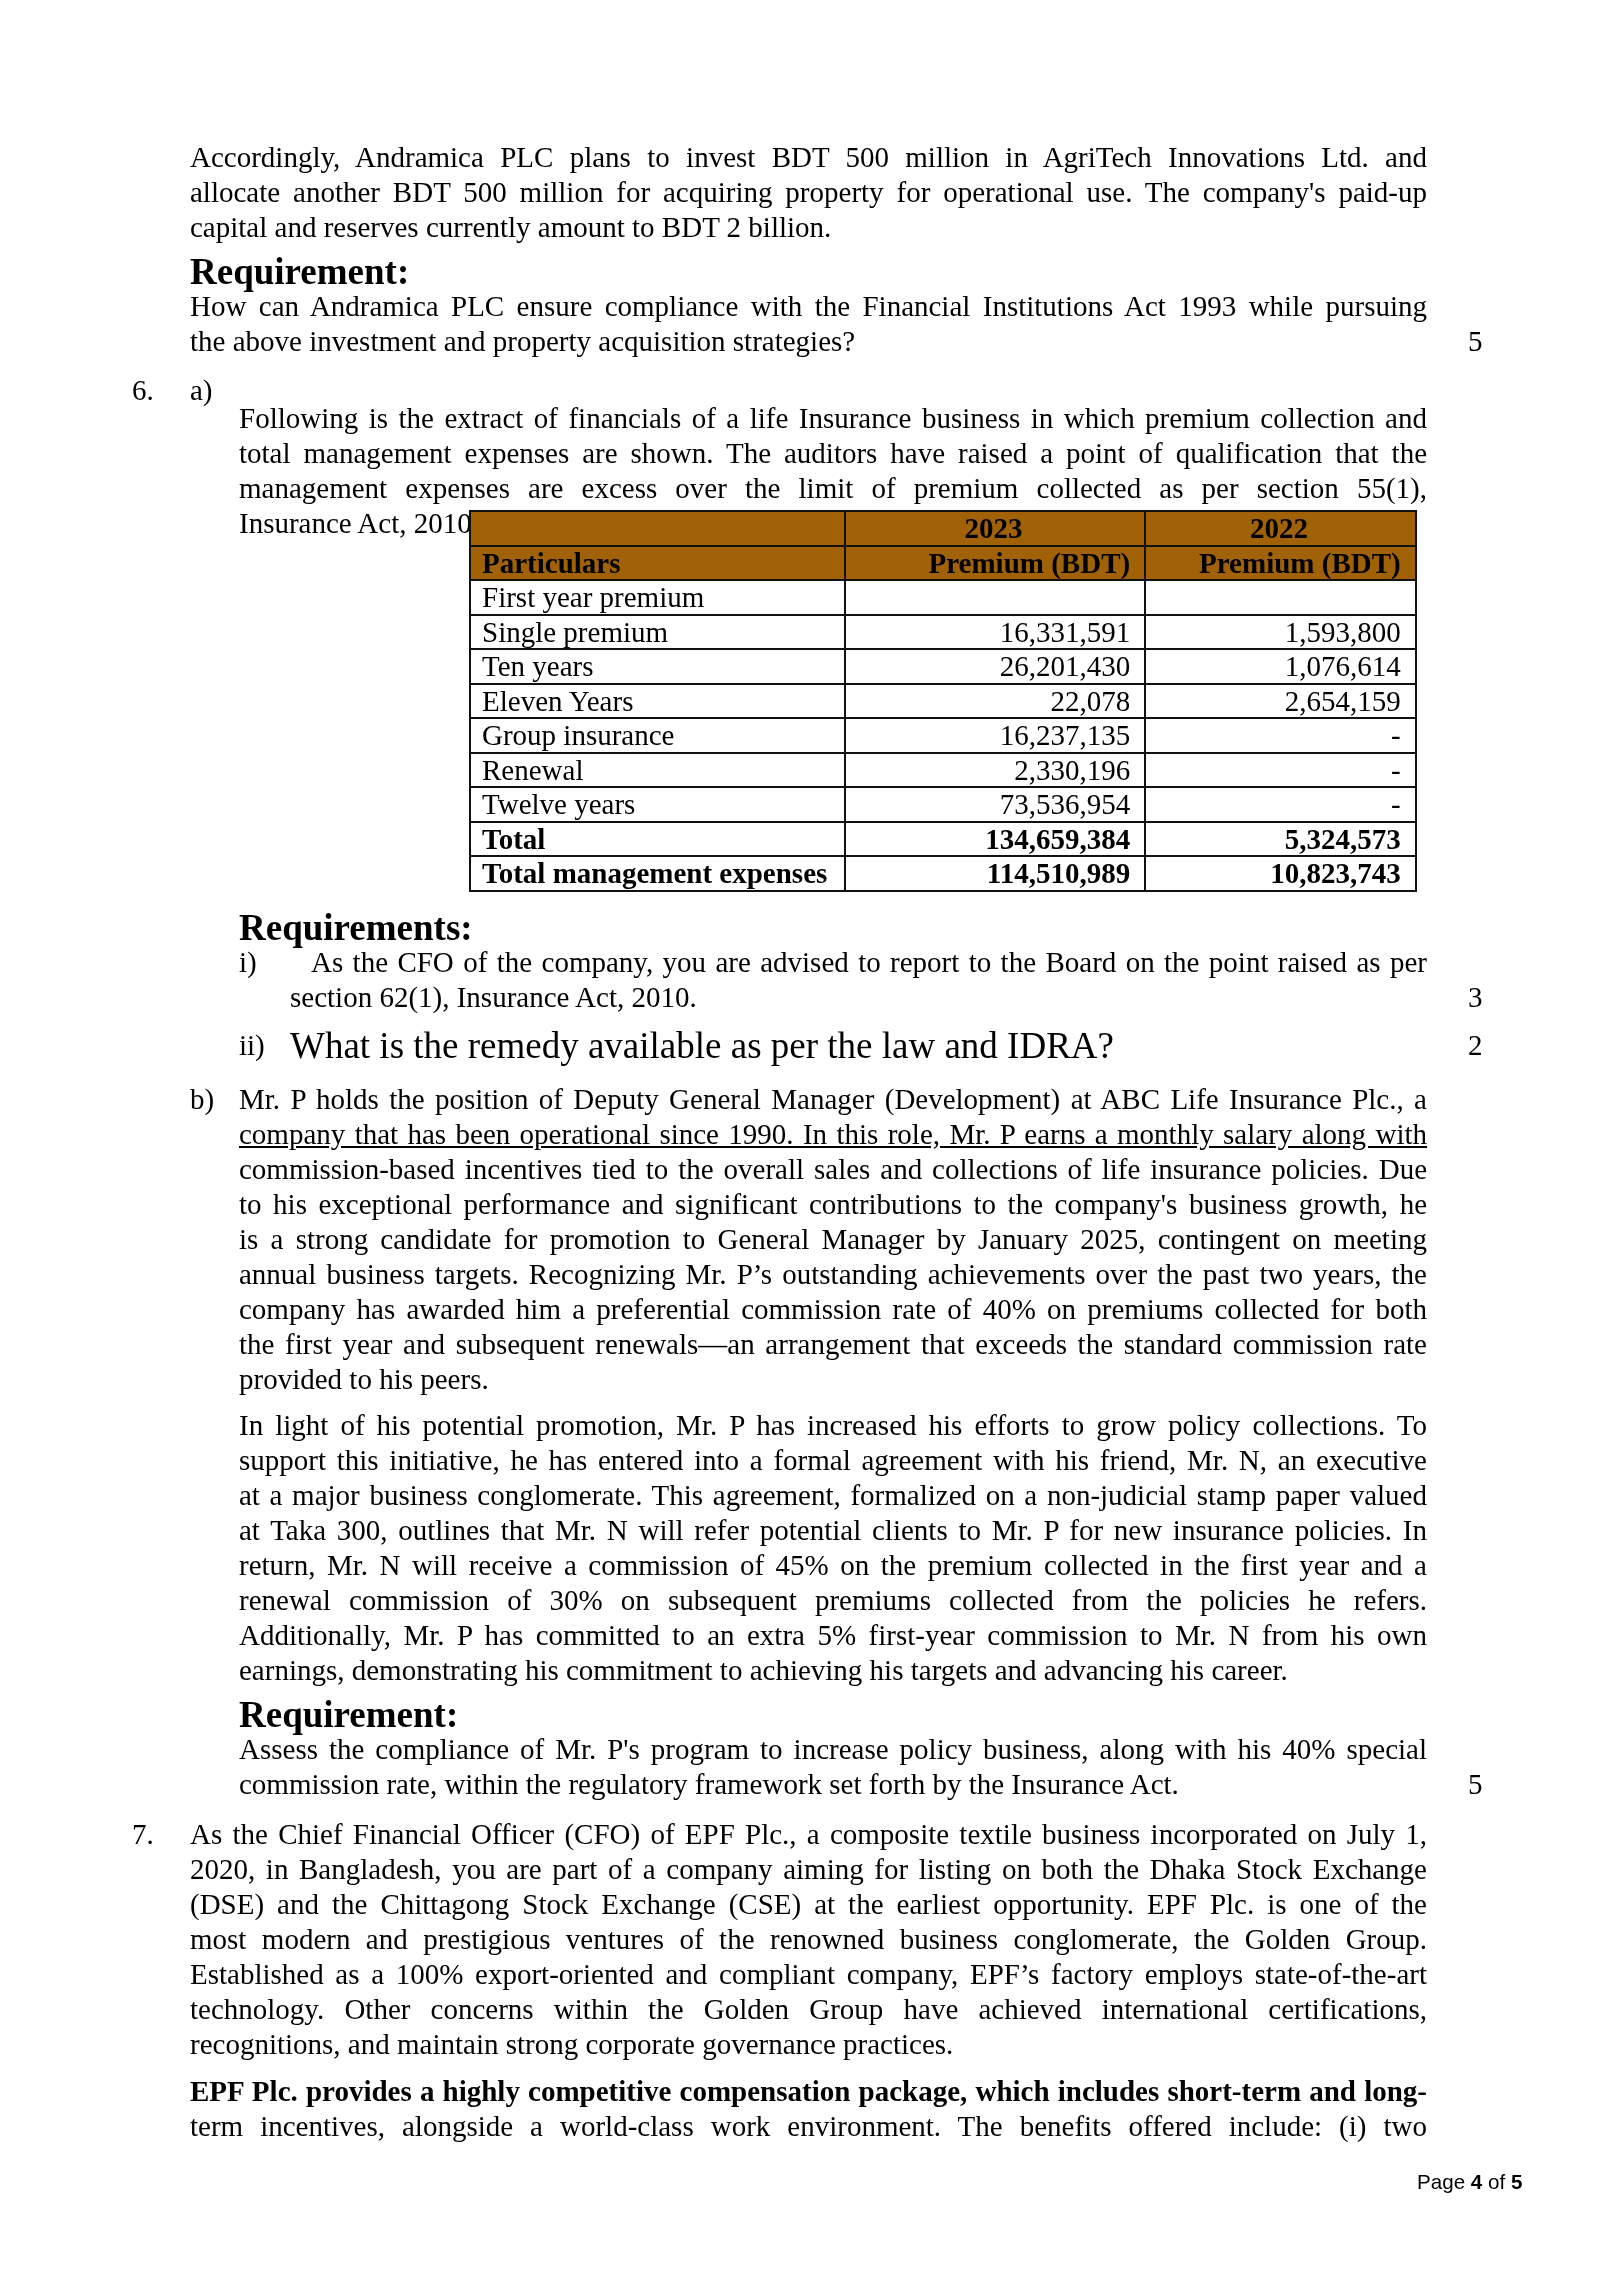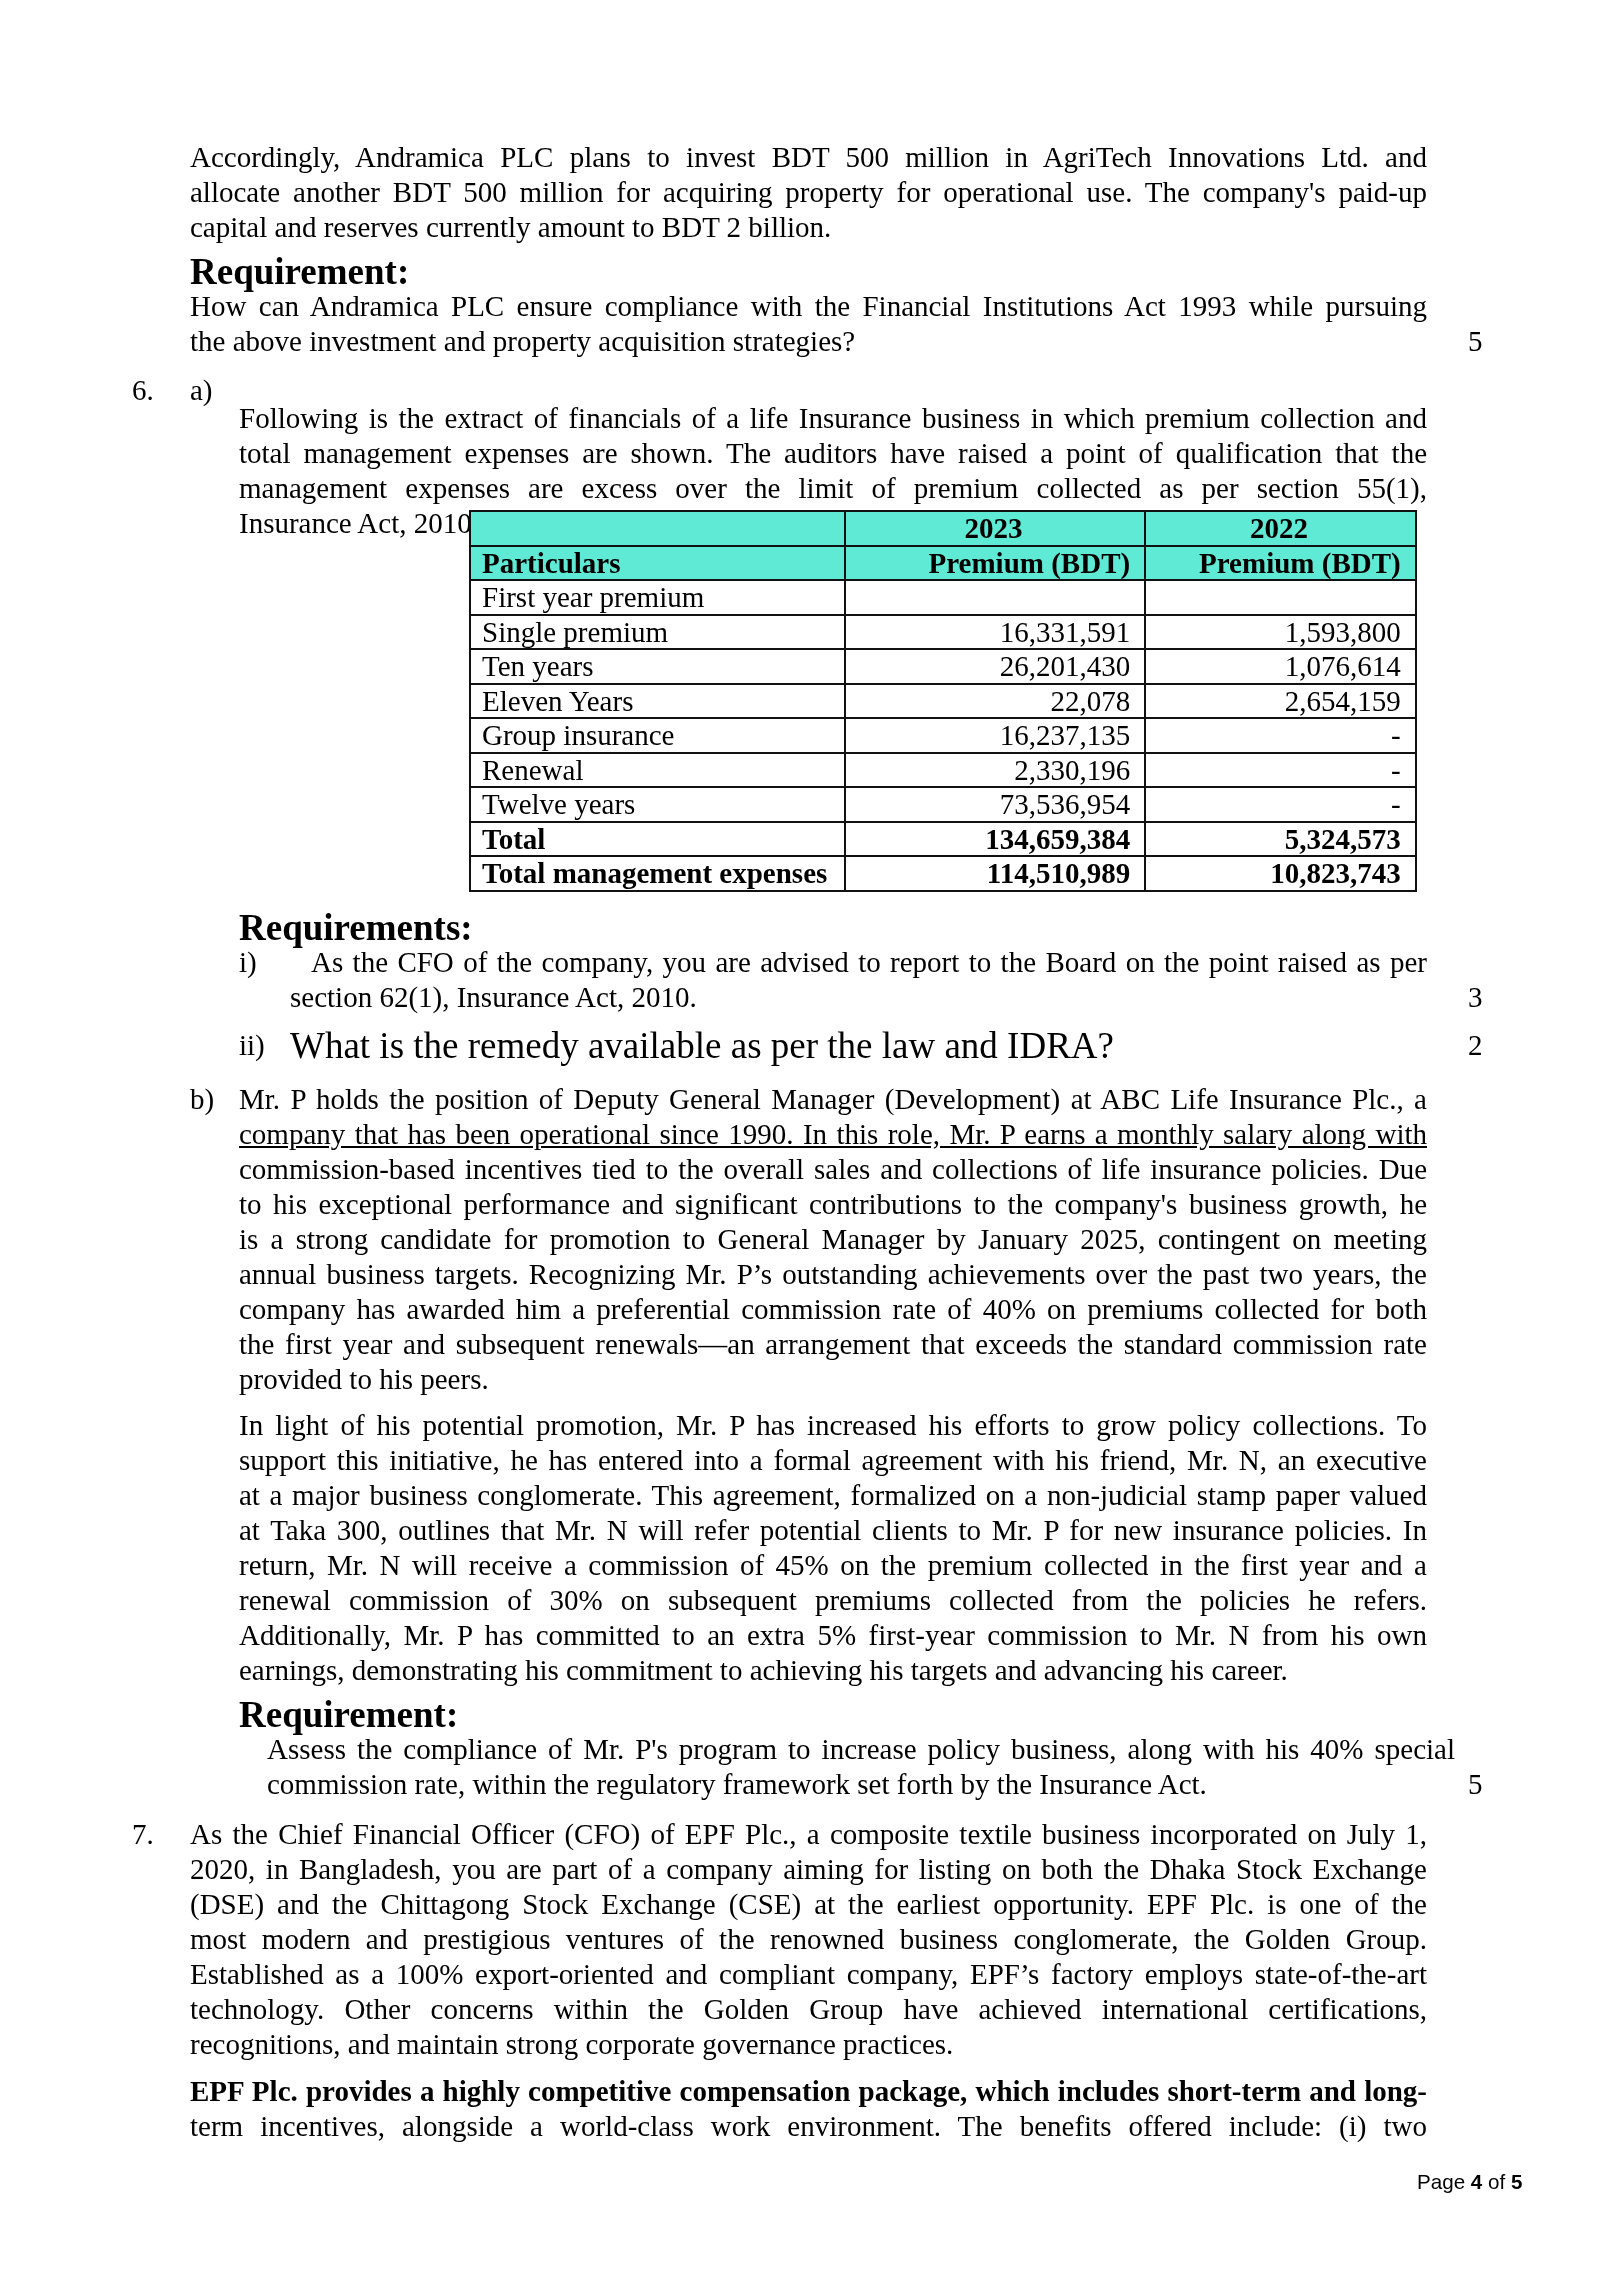--- a/index.html
+++ b/index.html
@@ -8,21 +8,21 @@
   .page { position: absolute; left: 0; top: 0; width: 1624px; height: 2295px; background: #fff; }
   .line, .blk { position: absolute; font-size: 37px; line-height: 35px; white-space: nowrap; }
   .para { position: absolute; font-size: 29px; line-height: 35px; text-align: justify; text-align-last: left; }
   .bold { font-weight: bold; }
   .num { position: absolute; font-size: 29px; line-height: 35px; }
   .mark { position: absolute; left: 1468px; font-size: 29px; line-height: 35px; }
   table.fin { position: absolute; left: 469px; top: 510px; width: 948px; border-collapse: collapse;
               font-size: 29px; }
   table.fin td, table.fin th { border: 2px solid #111; height: 32.5px; padding: 0 14.3px 0 11px; line-height: 32px;
               font-weight: normal; }
-  table.fin .hdr { background: #5eead4; font-weight: bold; }
+  table.fin .hdr { background: #a16207; font-weight: bold; }
   table.fin .c1 { width: 349px; text-align: left; }
   table.fin .c2 { width: 274px; text-align: right; }
   table.fin .c3 { width: 244px; text-align: right; }
   table.fin .center { text-align: center; }
   table.fin tr.b td { font-weight: bold; }
   .footer { position: absolute; left: 1417px; top: 2170px; font-family: "Liberation Sans", "DejaVu Sans", sans-serif;
             font-size: 20.6px; line-height: 24px; white-space: nowrap; }
   .footer b { font-weight: bold; }
 </style>
 </head>
@@ -145,21 +145,21 @@
       <div style="text-align:justify;text-align-last:justify;">support this initiative, he has entered into a formal agreement with his friend, Mr. N, an executive</div>
       <div style="text-align:justify;text-align-last:justify;">at a major business conglomerate. This agreement, formalized on a non-judicial stamp paper valued</div>
       <div style="text-align:justify;text-align-last:justify;">at Taka 300, outlines that Mr. N will refer potential clients to Mr. P for new insurance policies. In</div>
       <div style="text-align:justify;text-align-last:justify;">return, Mr. N will receive a commission of 45% on the premium collected in the first year and a</div>
       <div style="text-align:justify;text-align-last:justify;">renewal commission of 30% on subsequent premiums collected from the policies he refers.</div>
       <div style="text-align:justify;text-align-last:justify;">Additionally, Mr. P has committed to an extra 5% first-year commission to Mr. N from his own</div>
       <div>earnings, demonstrating his commitment to achieving his targets and advancing his career.</div>
     </div>
 
     <div class="line bold" style="left:239px; top:1697px;">Requirement:</div>
-    <div class="para" style="left:239px; top:1732px; width:1188px;margin-left:28px;">
+    <div class="para" style="left:239px; top:1732px; width:1188px;">
       <div style="text-align:justify;text-align-last:justify;">Assess the compliance of Mr. P's program to increase policy business, along with his 40% special</div>
       <div>commission rate, within the regulatory framework set forth by the Insurance Act.</div>
     </div>
     <div class="mark" style="top:1767px;">5</div>
   </div>
 
   <div>
     <div class="num" style="left:132px; top:1817px;">7.</div>
     <div class="para" style="left:190px; top:1817px; width:1237px;">
       <div style="text-align:justify;text-align-last:justify;">As the Chief Financial Officer (CFO) of EPF Plc., a composite textile business incorporated on July 1,</div>

